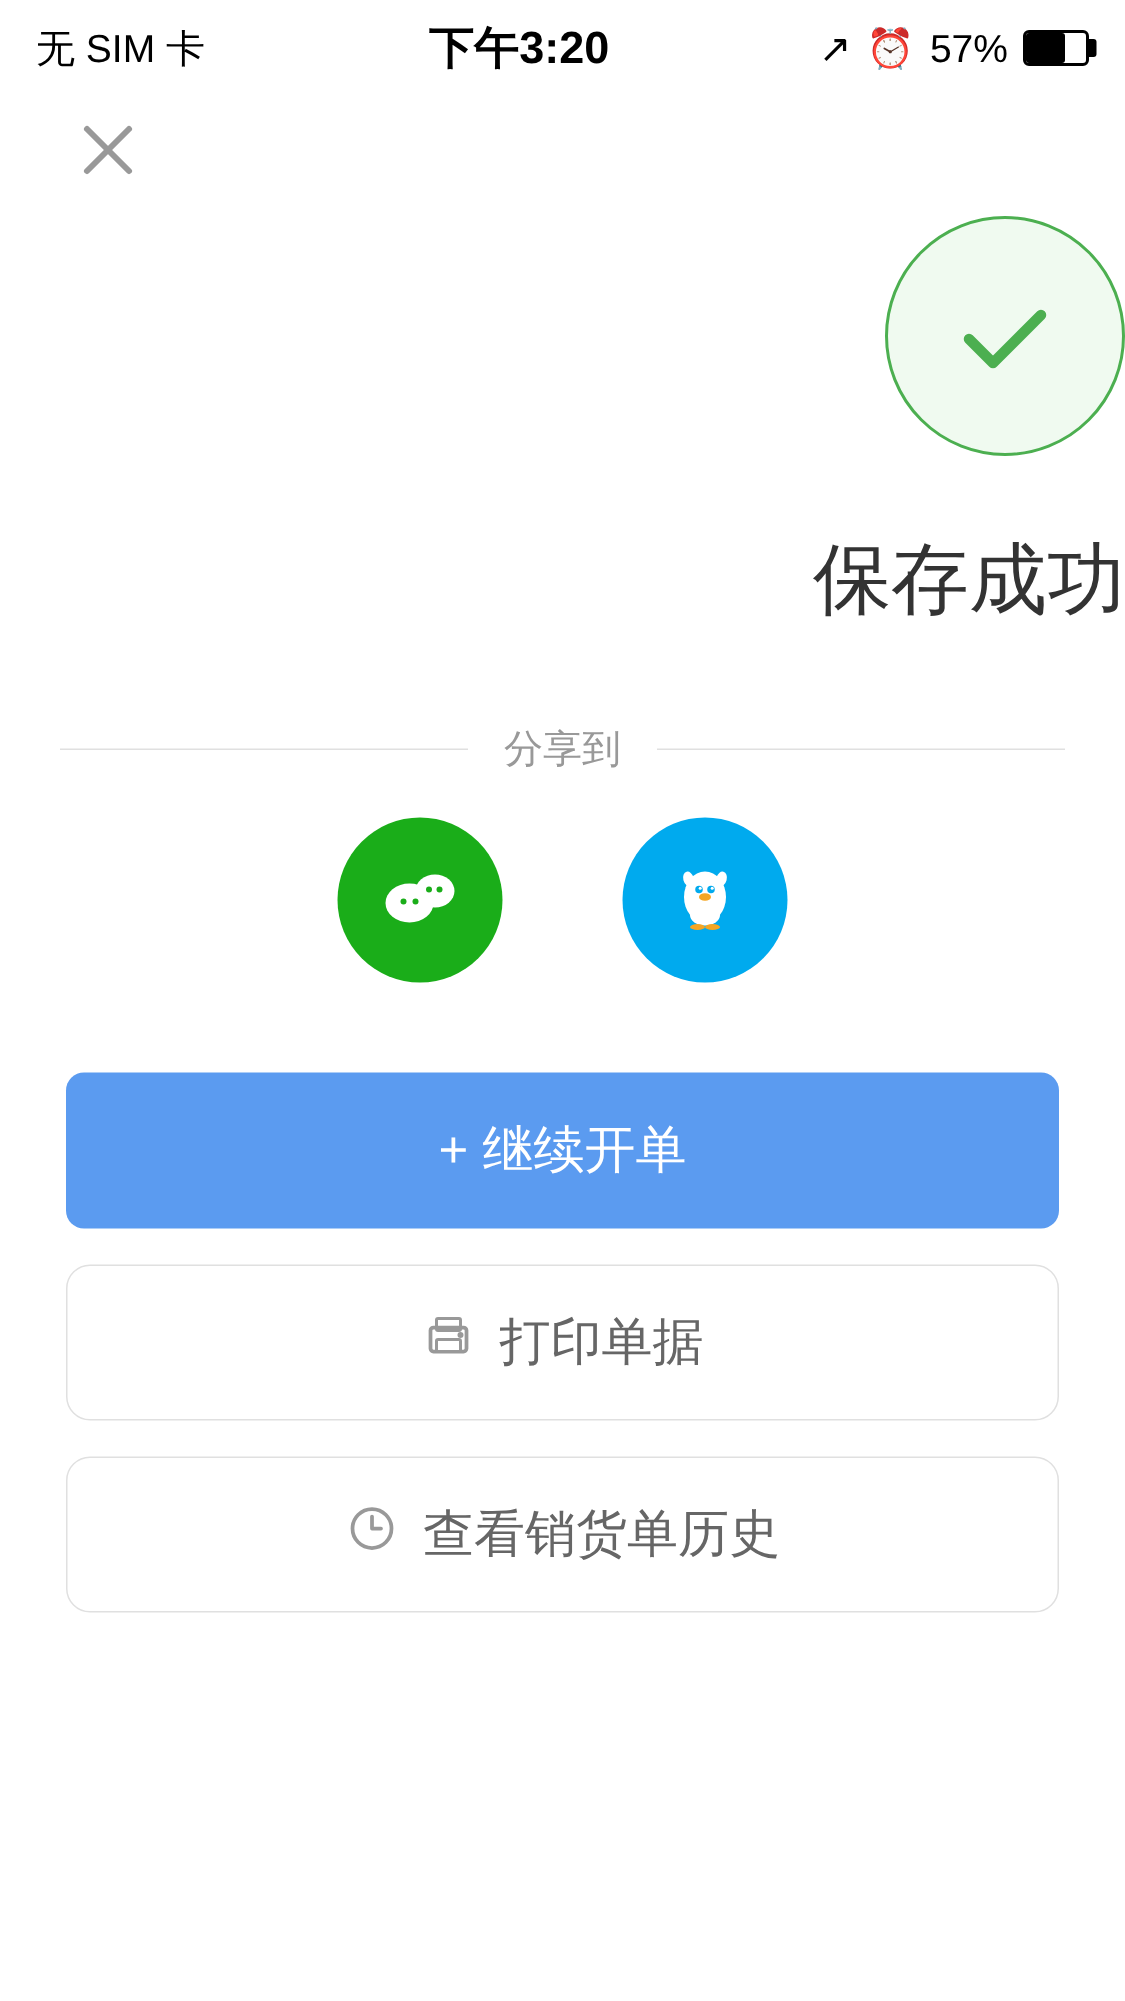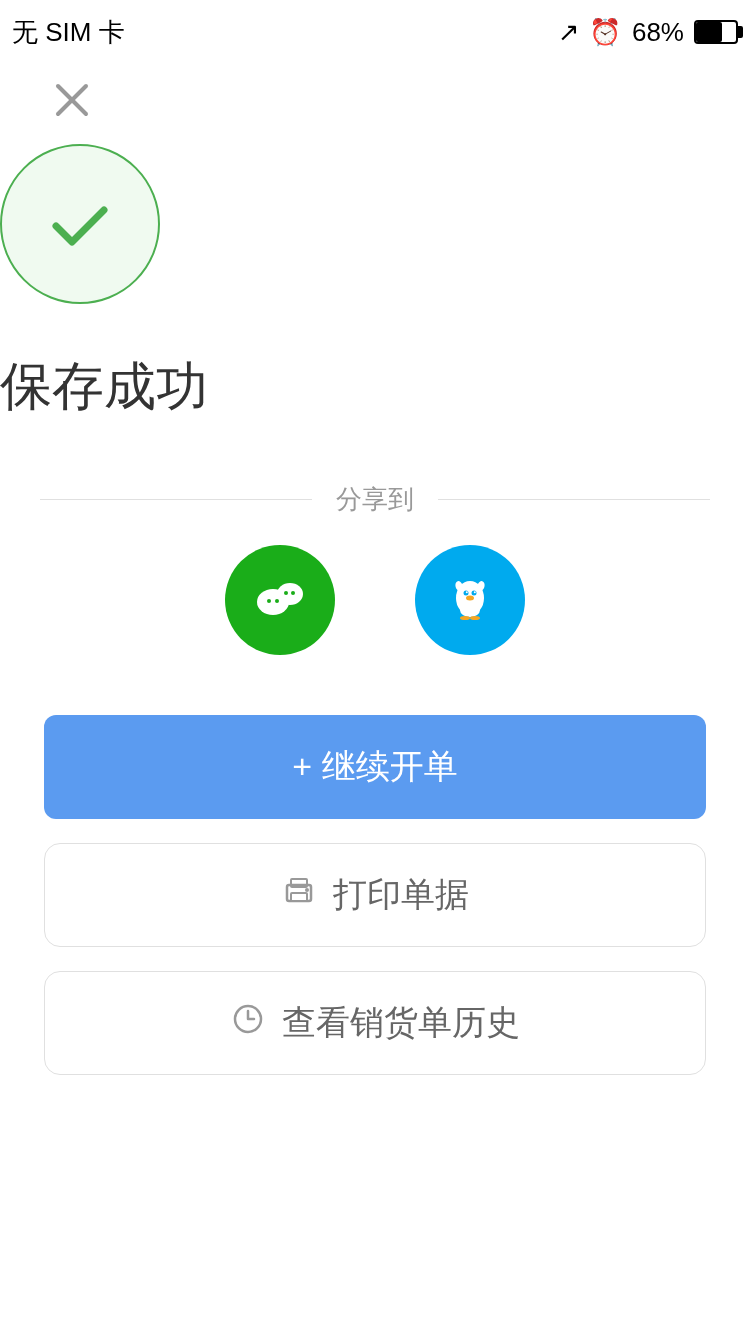--- a/index.html
+++ b/index.html
@@ -12,21 +12,21 @@
       overflow: hidden;
     }
 
     
     .status-bar {
       width: 750px;
       height: 64px;
       display: flex;
       align-items: center;
       justify-content: space-between;
-      padding: 0 12px;
+      padding: 0 24px;
       background: #ffffff;
     }
     .status-left {
       display: flex;
       align-items: center;
       gap: 10px;
       font-size: 26px;
       color: #000;
       font-weight: 500;
     }
@@ -57,21 +57,21 @@
     }
     .close-btn svg {
       width: 40px;
       height: 40px;
     }
 
     
     .main-content {
       display: flex;
       flex-direction: column;
-      align-items: flex-start;
+      align-items: flex-end;
       padding-top: 80px;
     }
 
     
     .success-circle {
       width: 160px;
       height: 160px;
       border-radius: 50%;
       background: #f0faf0;
       border: 2px solid #4CAF50;
@@ -175,24 +175,25 @@
     <span>无 SIM 卡</span>
     <span>
       <svg viewBox="0 0 34 24" fill="none">
         <path d="M17 19a2 2 0 100 4 2 2 0 000-4z" fill="#000"></path>
         <path d="M10 14.5a9.9 9.9 0 0114 0" stroke="#000" stroke-width="2.5" stroke-linecap="round" fill="none"></path>
         <path d="M4 9a17 17 0 0126 0" stroke="#000" stroke-width="2.5" stroke-linecap="round" fill="none"></path>
         <path d="M0 4a23 23 0 0134 0" stroke="#000" stroke-width="2.5" stroke-linecap="round" fill="none"></path>
       </svg>
     </span>
   </div>
+  <div class="status-center">下午3:20</div>
   <div class="status-right">
     <span>↗</span>
     <span>⏰</span>
-    <span>68%</span>
+    <span>57%</span>
     <span style="display:inline-block;width:44px;height:24px;border:2px solid #000;border-radius:4px;position:relative;">
       <span style="display:block;width:66%;height:100%;background:#000;border-radius:2px;"></span>
       <span style="position:absolute;right:-7px;top:50%;transform:translateY(-50%);width:5px;height:12px;background:#000;border-radius:0 2px 2px 0;"></span>
     </span>
   </div>
 </div>
 
 <div class="close-btn">
   <svg viewBox="0 0 40 40" fill="none">
     <line x1="6" y1="6" x2="34" y2="34" stroke="#999" stroke-width="4" stroke-linecap="round"></line>

